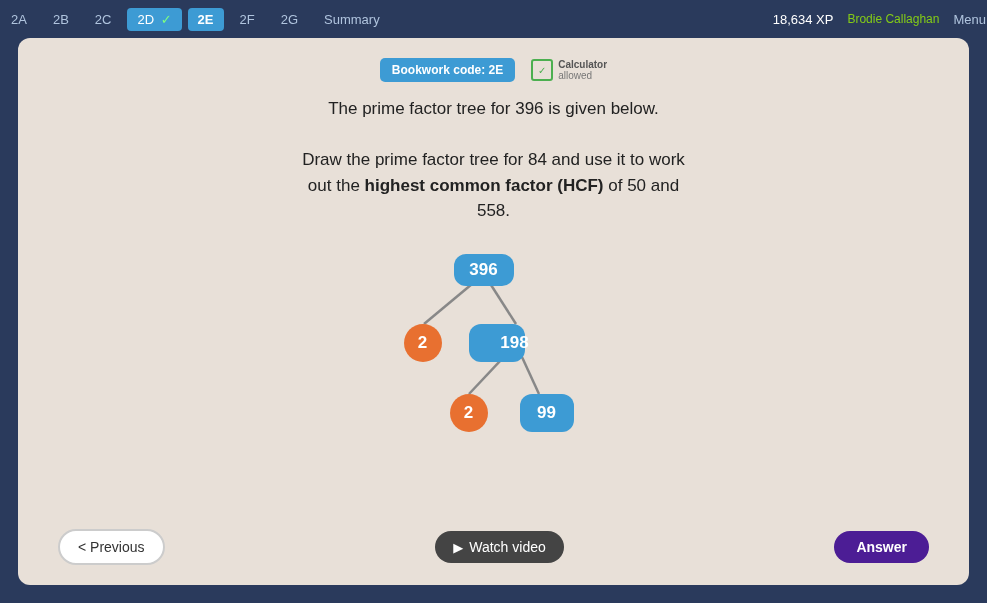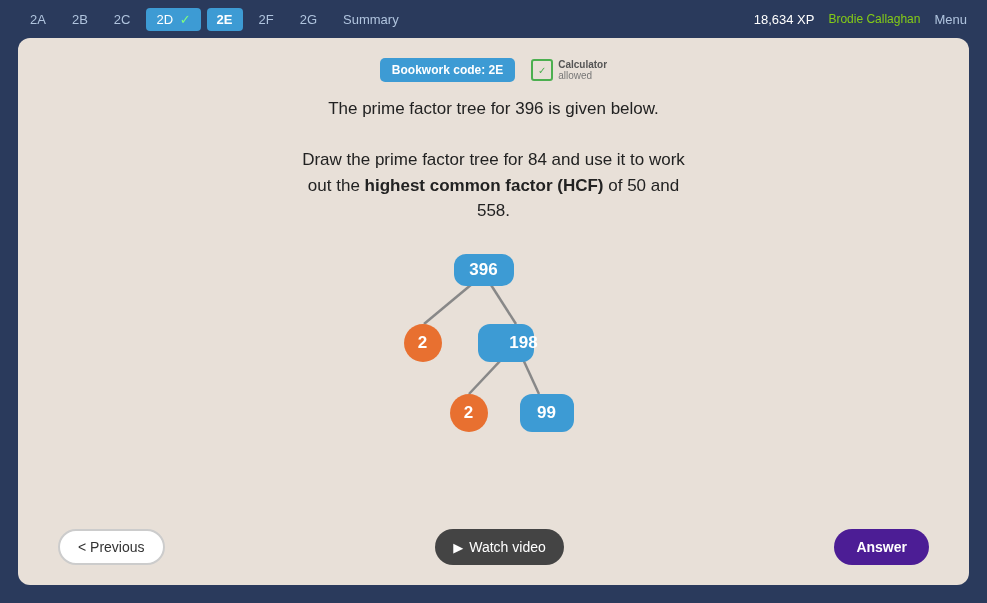--- a/index.html
+++ b/index.html
@@ -12,21 +12,21 @@
       display: flex;
       flex-direction: column;
     }
 
     
     .top-bar {
       display: flex;
       align-items: center;
       justify-content: space-between;
       background: #2a3a5c;
-      padding: 6px 20px;
+      padding: 6px 1px;
       min-height: 38px;
     }
     .top-bar-nav {
       display: flex;
       align-items: center;
       gap: 6px;
     }
     .nav-item {
       color: #b0c4de;
       font-size: 13px;
@@ -154,20 +154,21 @@
       position: absolute;
       top: 0; left: 0;
       width: 100%;
       height: 100%;
       pointer-events: none;
     }
 
     
     .bottom-row {
       display: flex;
+      align-items: center;
       justify-content: space-between;
       width: 100%;
       margin-top: auto;
     }
     .btn-prev {
       background: #fff;
       border: 2px solid #ccc;
       border-radius: 20px;
       padding: 8px 18px;
       font-size: 14px;
@@ -265,21 +266,21 @@
     </svg>
 
     <div class="tree-node node-blue" style="left:100px; top:10px; width:60px; height:32px;">
       <span>396</span>
     </div>
 
     <div class="tree-node node-orange" style="left:50px; top:80px; width:38px; height:38px;">
       <span>2</span>
     </div>
 
-    <div class="tree-node node-blue" style="left:124px; top:80px; width:56px; height:38px;padding-left:36px;">
+    <div class="tree-node node-blue" style="left:115px; top:80px; width:56px; height:38px;padding-left:36px;">
       <span>198</span>
     </div>
 
     <div class="tree-node node-orange" style="left:96px; top:150px; width:38px; height:38px;">
       <span>2</span>
     </div>
 
     <div class="tree-node node-blue" style="left:166px; top:150px; width:54px; height:38px;">
       <span>99</span>
     </div>

